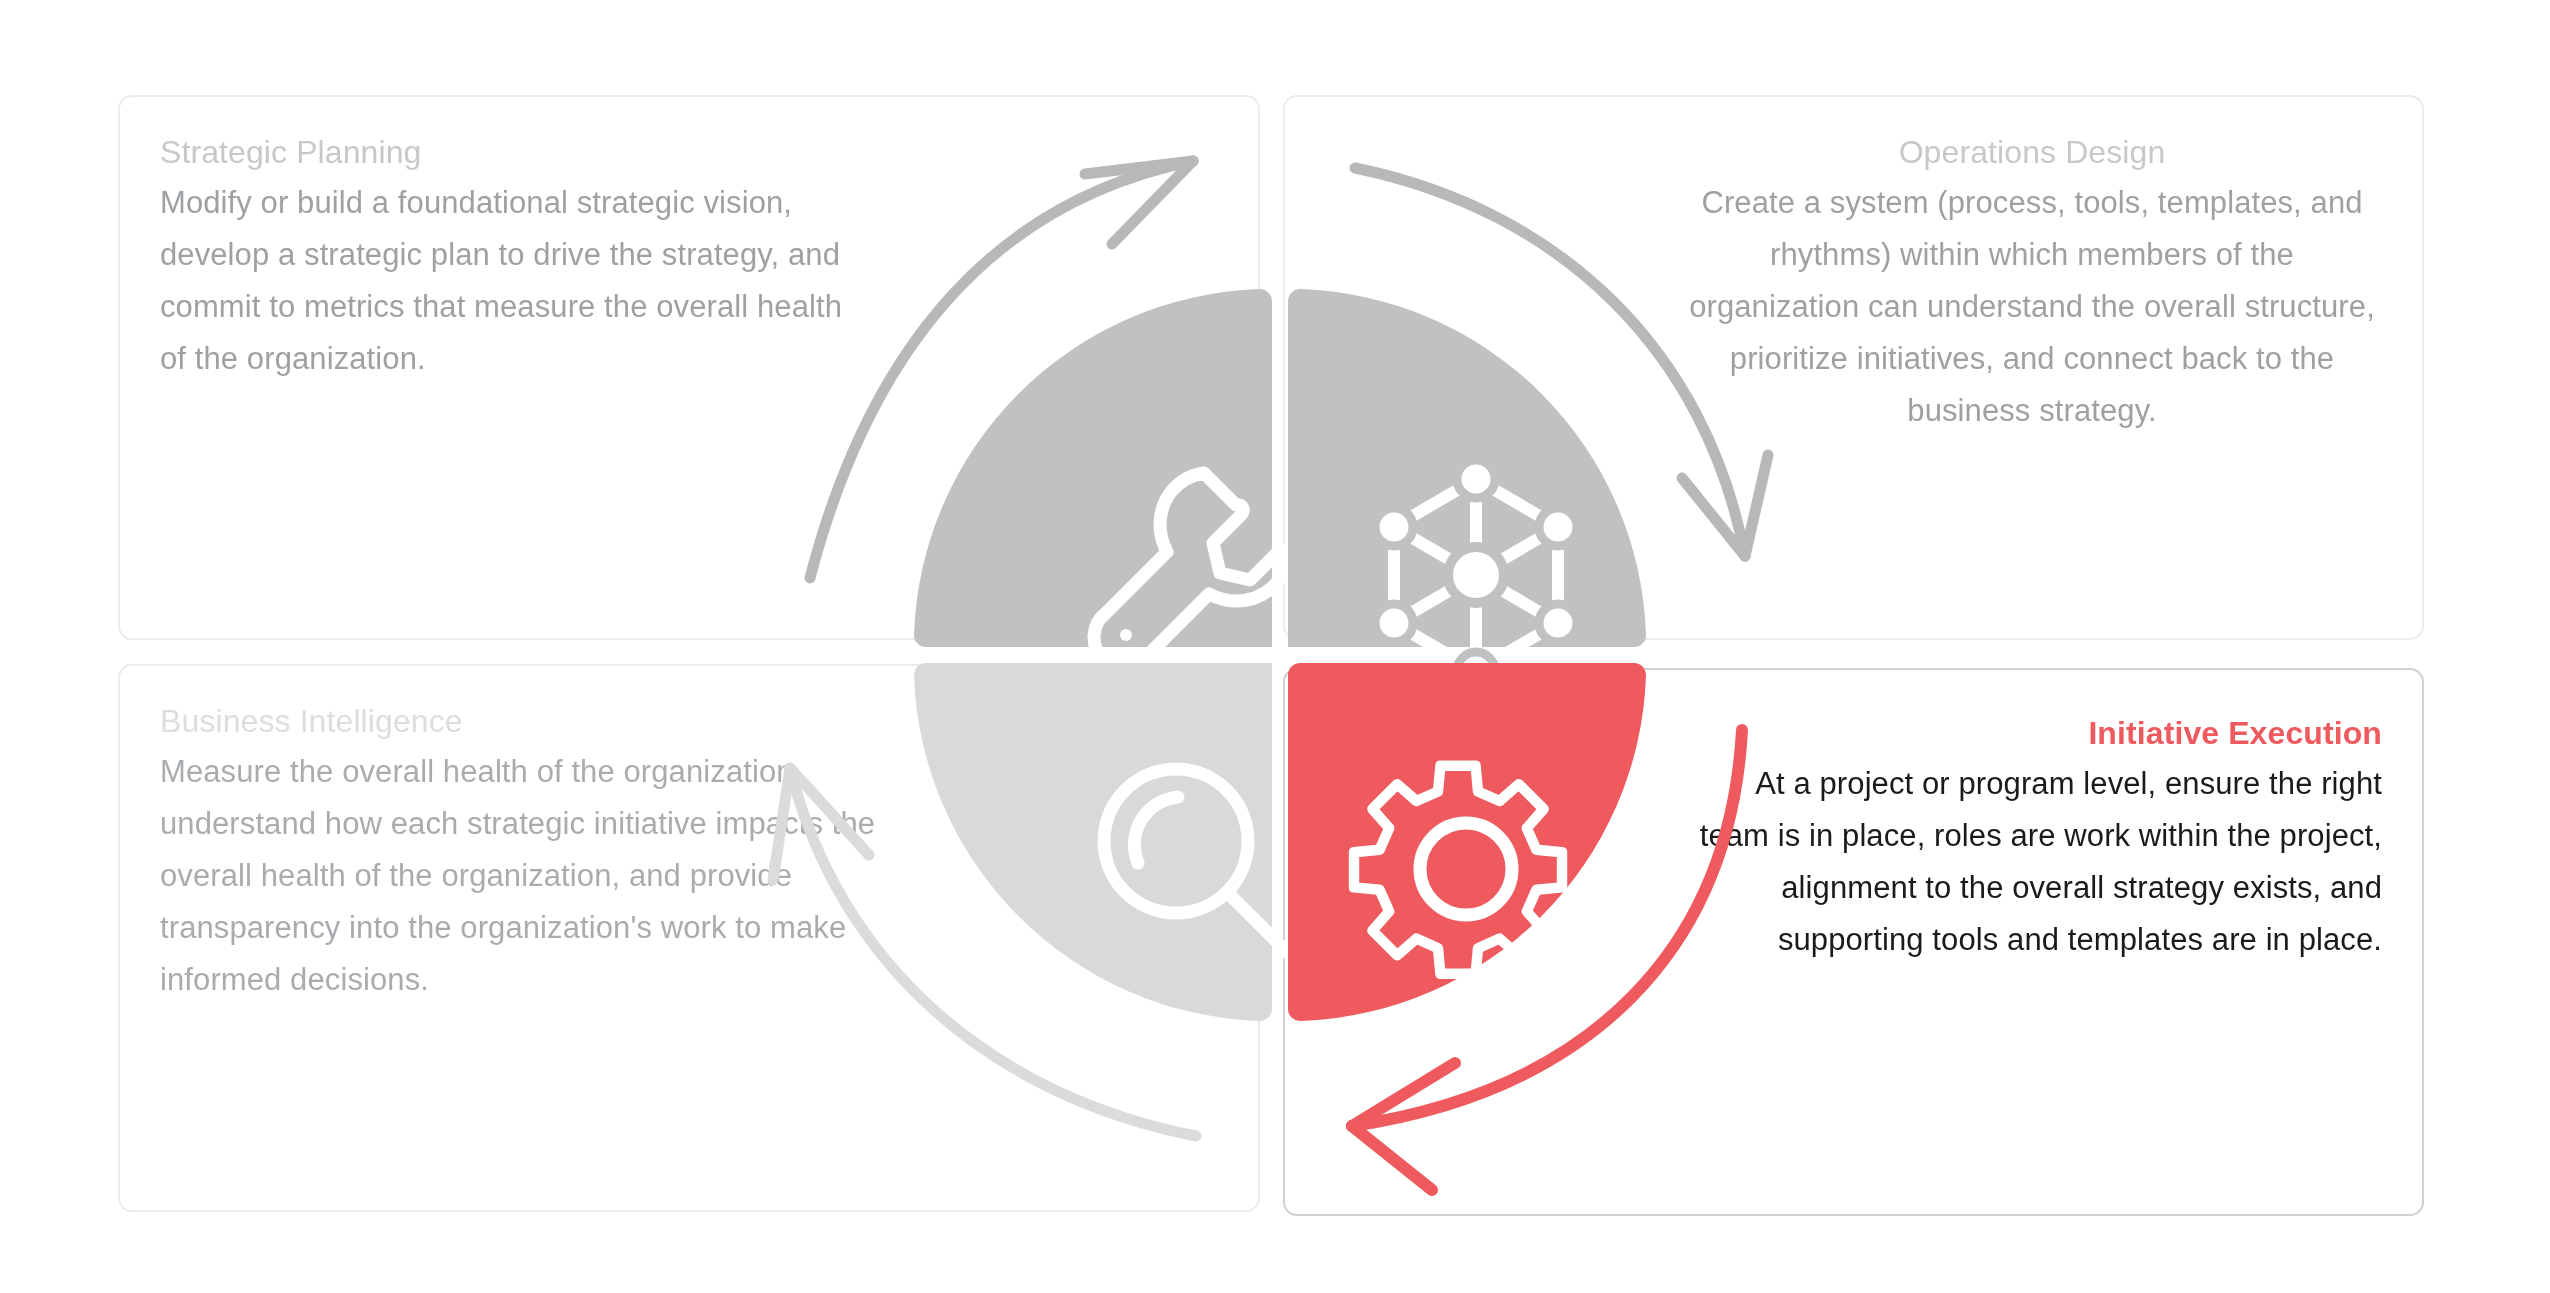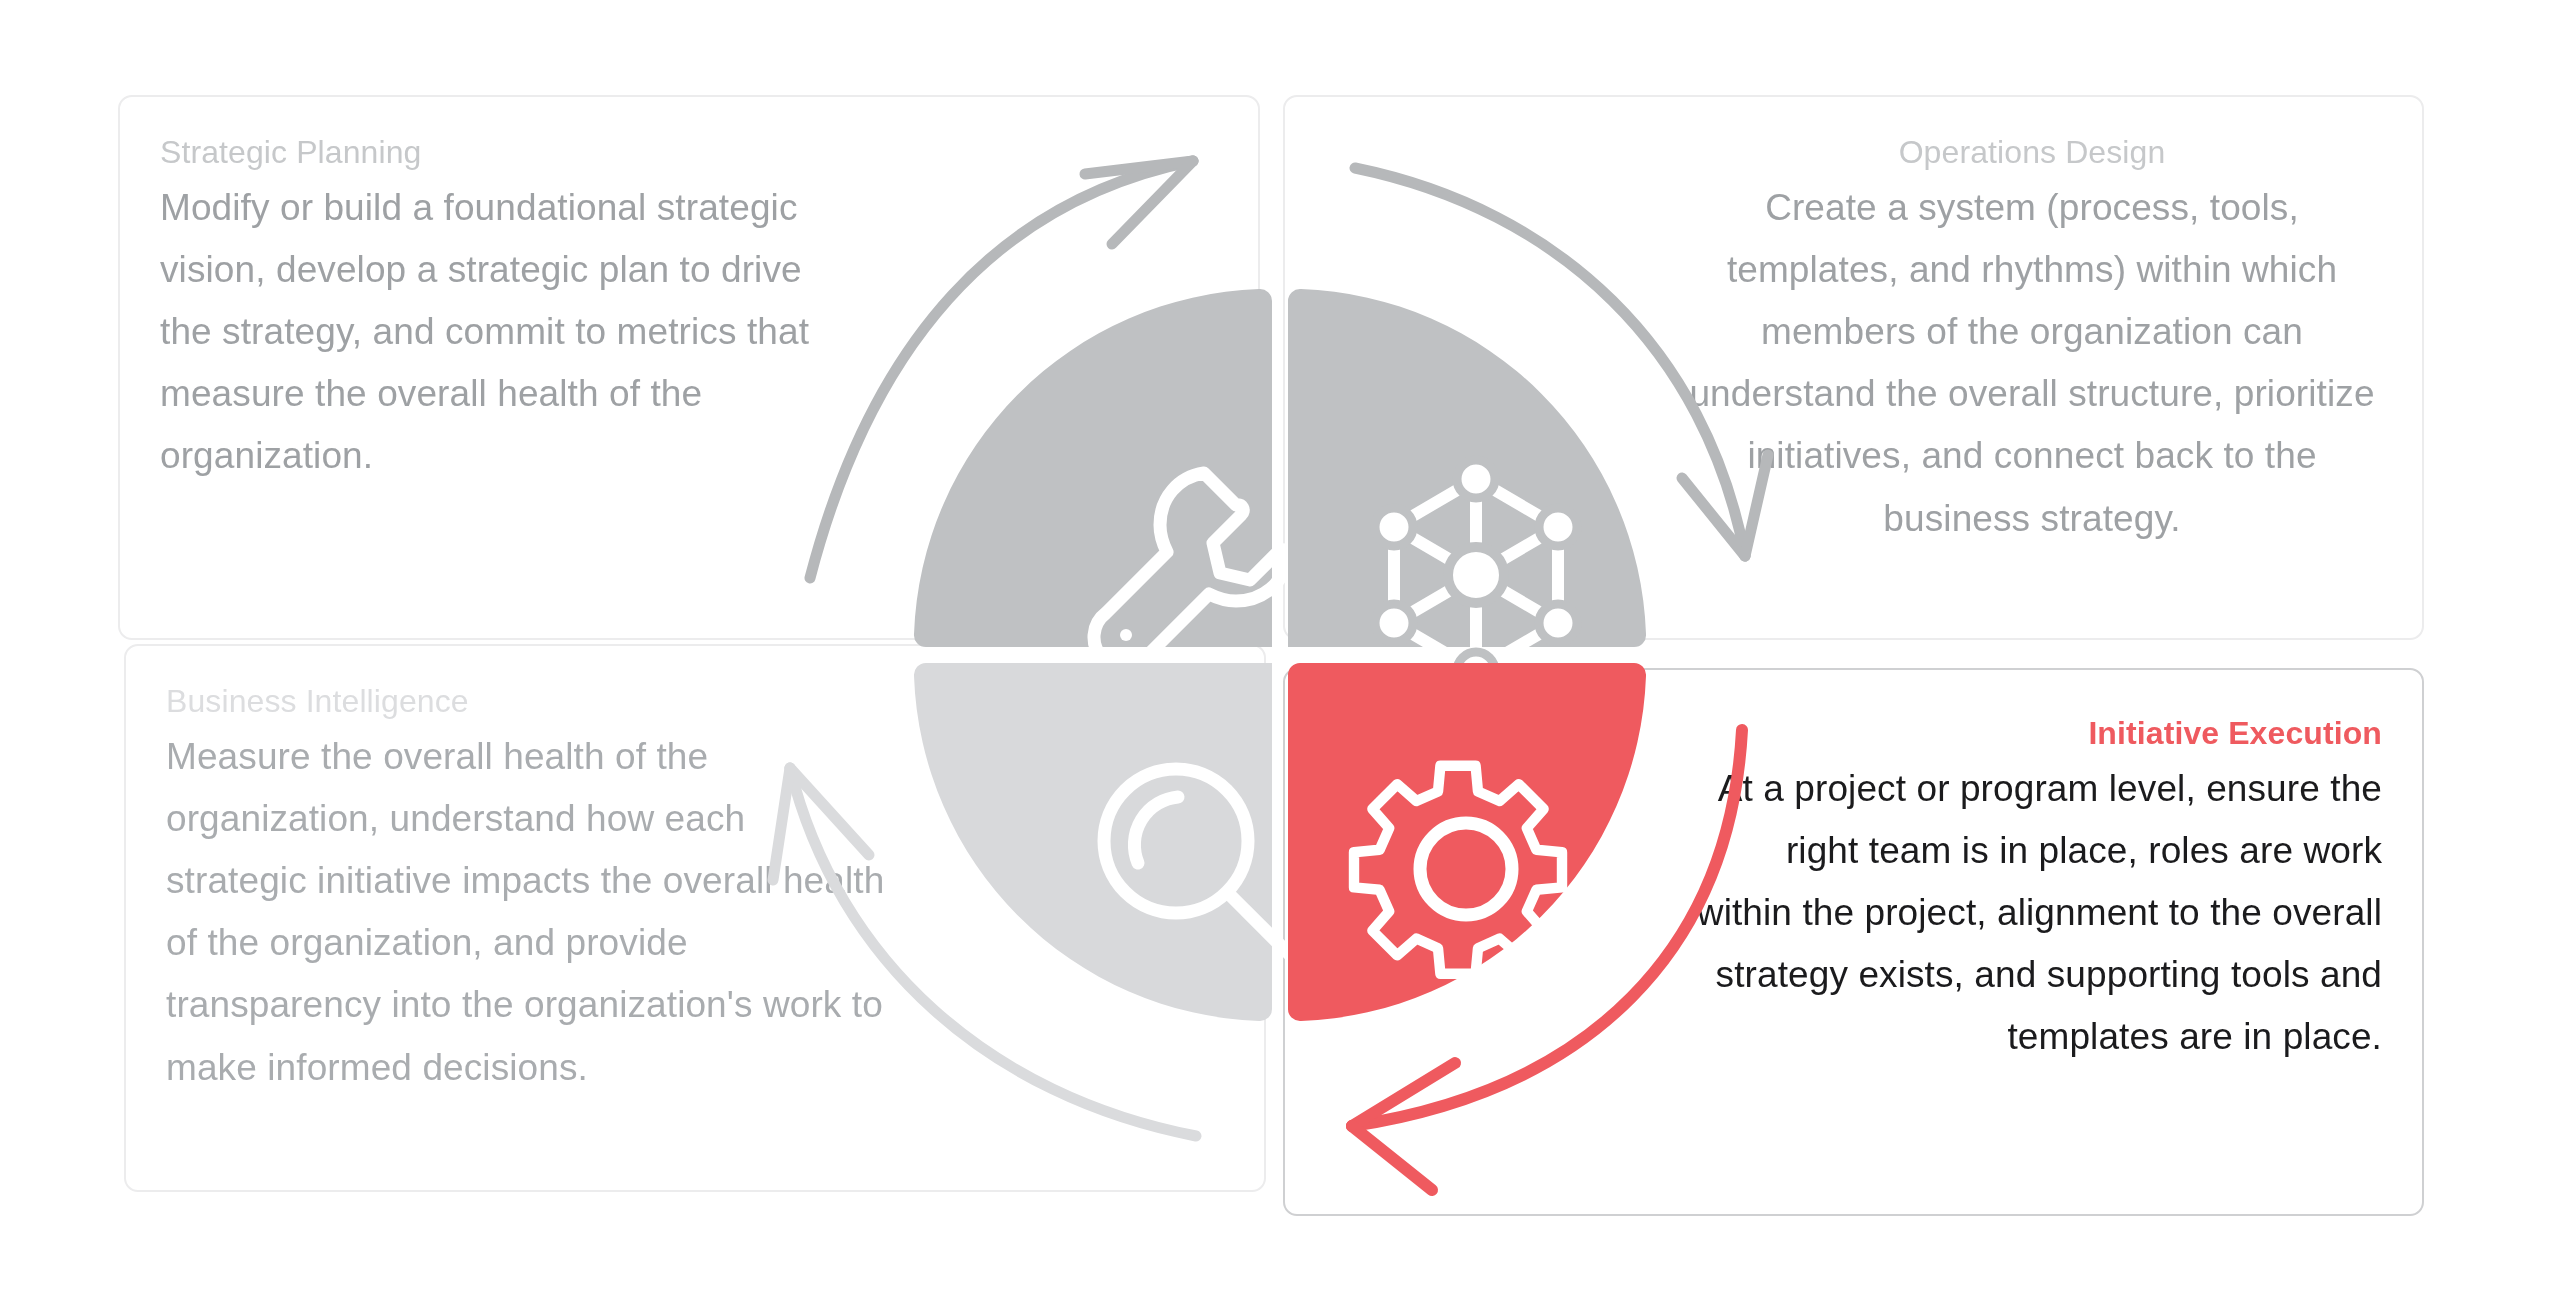--- a/index.html
+++ b/index.html
@@ -24,41 +24,41 @@
   
   .card {
     position: absolute;
     box-sizing: border-box;
     background: #ffffff;
     border: 2px solid #ececed;
     border-radius: 14px;
   }
   .card.tl { left: 118px;  top: 95px;  width: 1142px; height: 545px; }
   .card.tr { left: 1283px; top: 95px;  width: 1141px; height: 545px; }
-  .card.bl { left: 118px;  top: 644px; width: 1142px; height: 548px; margin-left: 6px; }
+  .card.bl { left: 118px;  top: 664px; width: 1142px; height: 548px; }
   .card.br { left: 1283px; top: 668px; width: 1141px; height: 548px; border-color: #cfd0d2; }
 
   .card-inner {
     position: absolute;
     top: 38px;
   }
   .card.tl .card-inner { left: 40px;  width: 700px; text-align: left; }
   .card.tr .card-inner { right: 40px; width: 700px; text-align: center; }
   .card.bl .card-inner { left: 40px;  width: 730px; text-align: left; }
   .card.br .card-inner { right: 40px; width: 700px; text-align: right; margin-top: 8px; }
 
   .card-title {
     font-size: 32px;
     font-weight: 400;
     line-height: 1.12;
     margin: 0 0 6px 0;
     letter-spacing: 0.1px;
   }
   .card-body {
-    font-size: 37px;
+    font-size: 31px;
     line-height: 1.68;
     font-weight: 400;
     margin: 0;
     letter-spacing: 0.1px;
   }
 
   .muted-title { color: #c6c8ca; }
   .muted-body  { color: #9ea1a4; }
 
   .faint-title { color: #dcdddf; }

